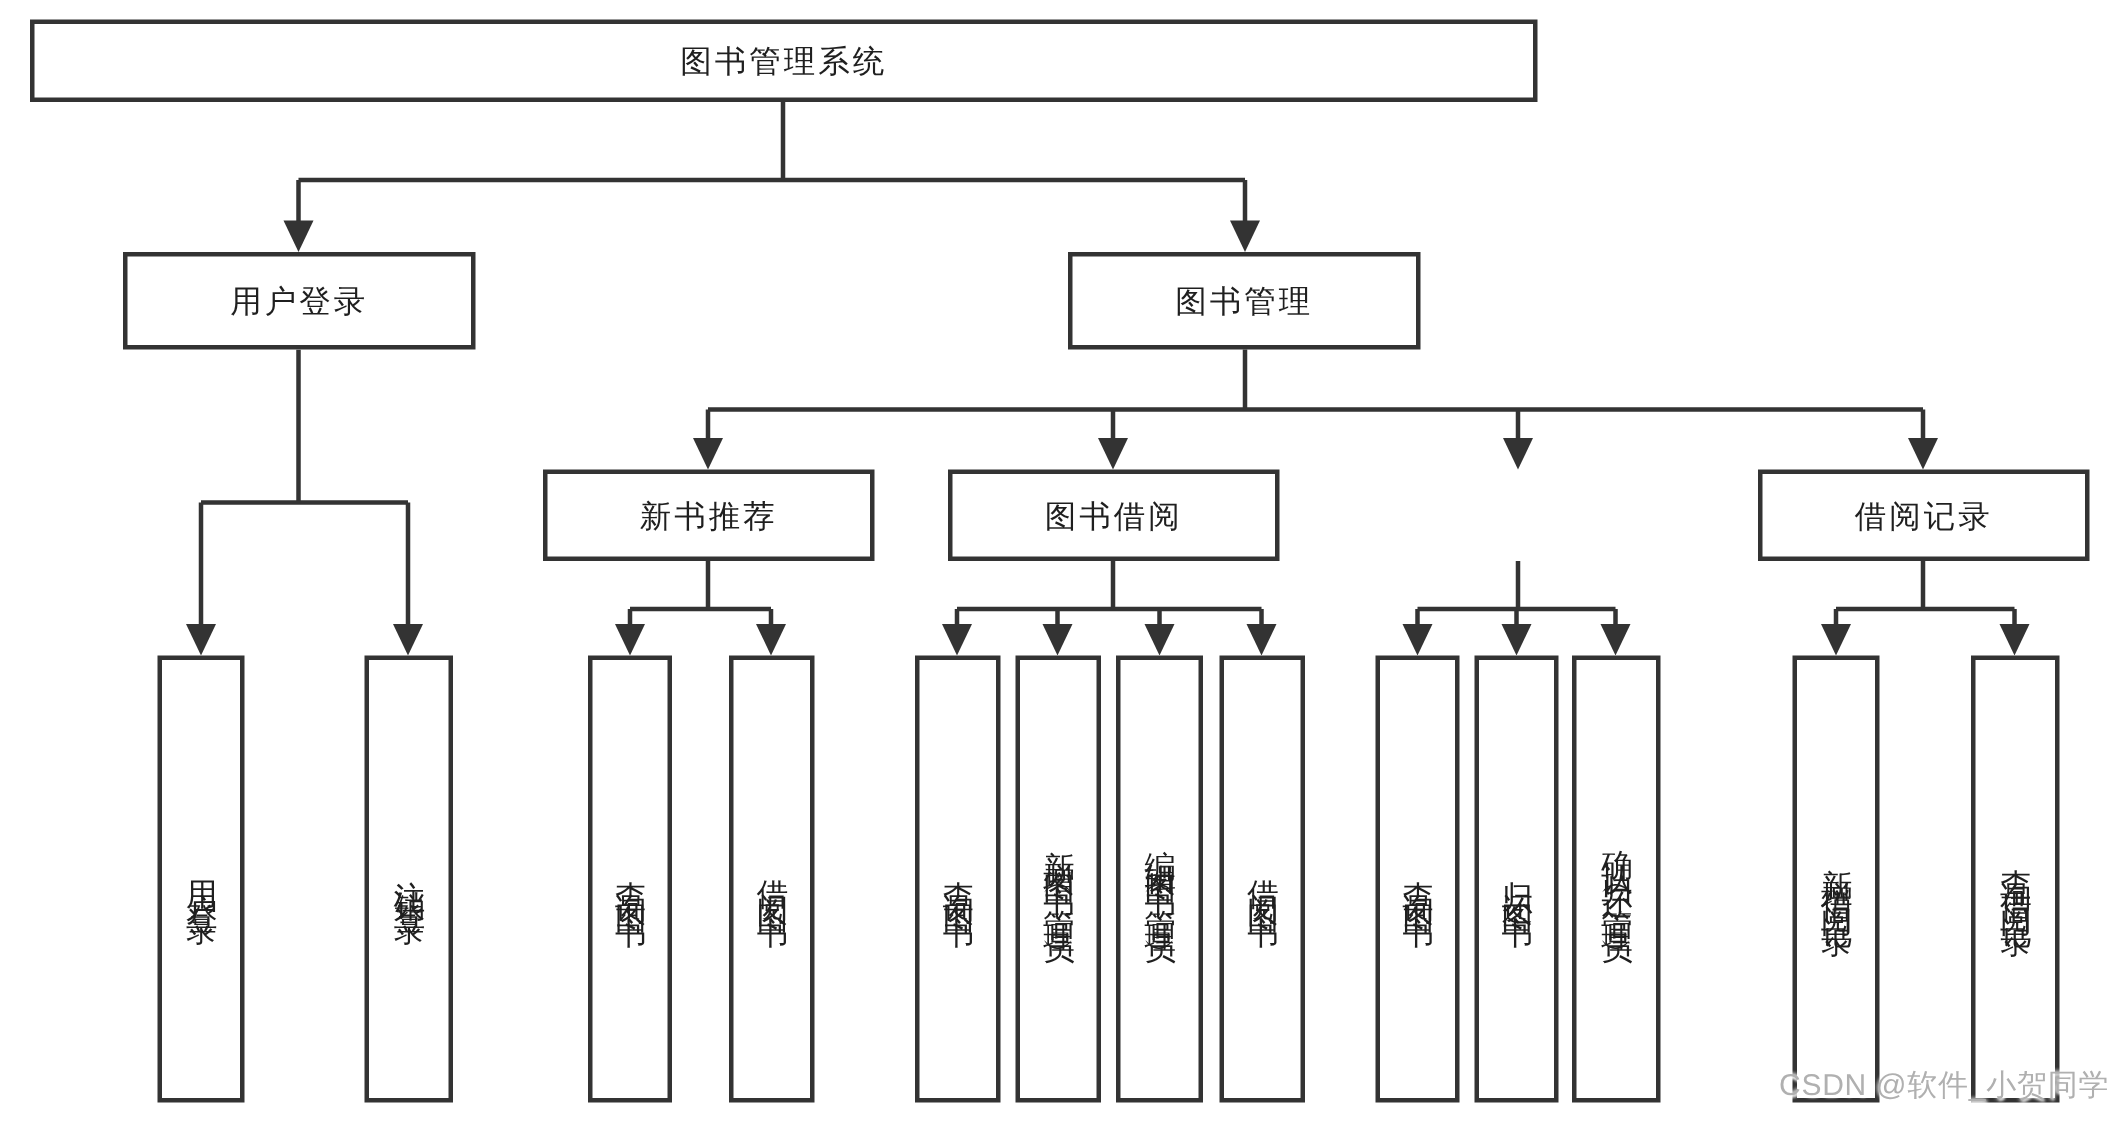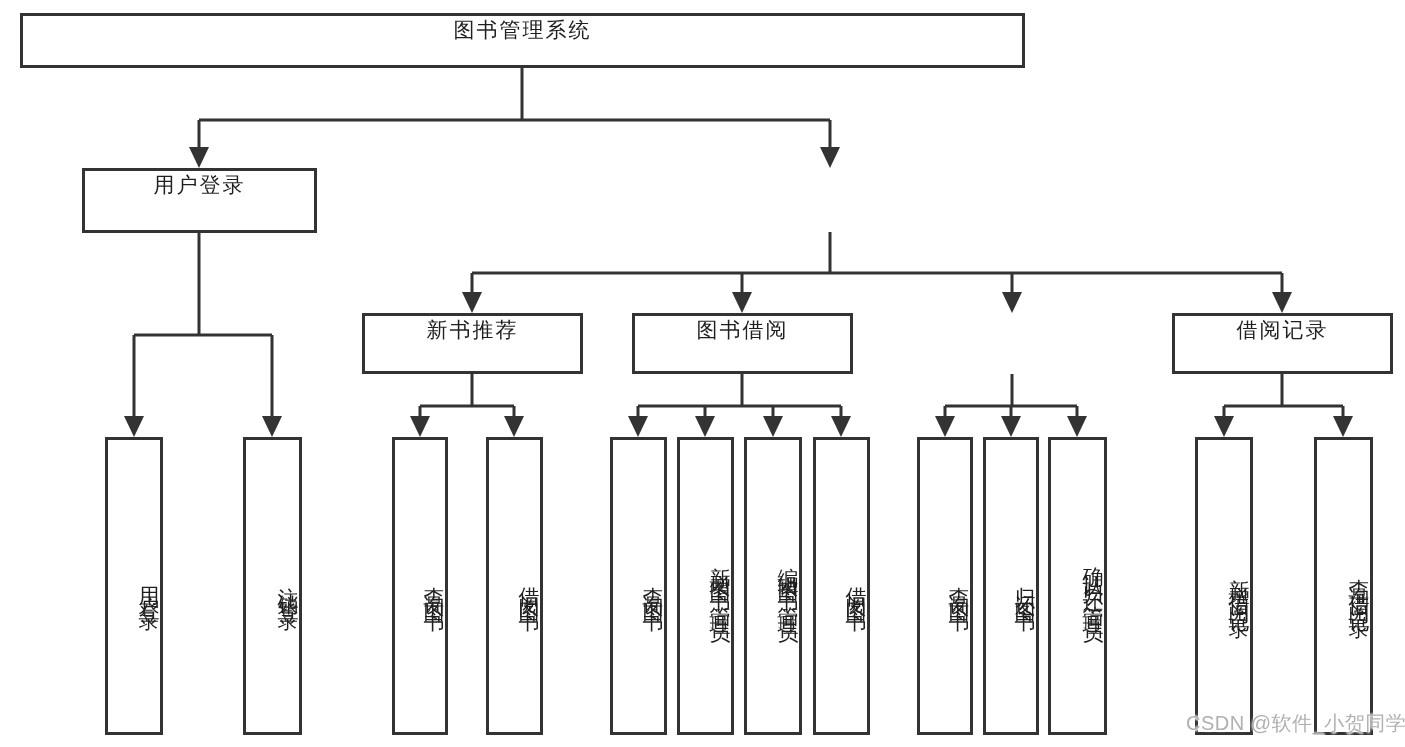--- a/index.html
+++ b/index.html
@@ -34,20 +34,21 @@
     fill: var(--line-color);
     stroke: none;
   }
   .node {
     position: absolute;
     box-sizing: border-box;
     border: 3px solid var(--line-color);
     background: var(--bg-color);
     color: var(--text-color);
     display: flex;
+    align-items: center;
     justify-content: center;
     font-size: 21px;
     z-index: 2;
   }
   .h-node { letter-spacing: 2px; }
   .v-node {
     writing-mode: vertical-rl;
     text-orientation: mixed;
     letter-spacing: 8px;
     line-height: 1;
@@ -119,20 +120,23 @@
     </g>
   </svg>
 
   <div class="node h-node" style="left:20px;top:13px;width:1005px;height:55px">
     <span>图书管理系统</span>
   </div>
 
   <div class="node h-node" style="left:82px;top:168px;width:235px;height:65px">
     <span>用户登录</span>
   </div>
+  <div class="node h-node" style="left:712px;top:168px;width:235px;height:65px">
+    <span>图书管理</span>
+  </div>
 
   <div class="node h-node" style="left:362px;top:313px;width:221px;height:61px">
     <span>新书推荐</span>
   </div>
   <div class="node h-node" style="left:632px;top:313px;width:221px;height:61px">
     <span>图书借阅</span>
   </div>
   <div class="node h-node" style="left:1172px;top:313px;width:221px;height:61px">
     <span>借阅记录</span>
   </div>

